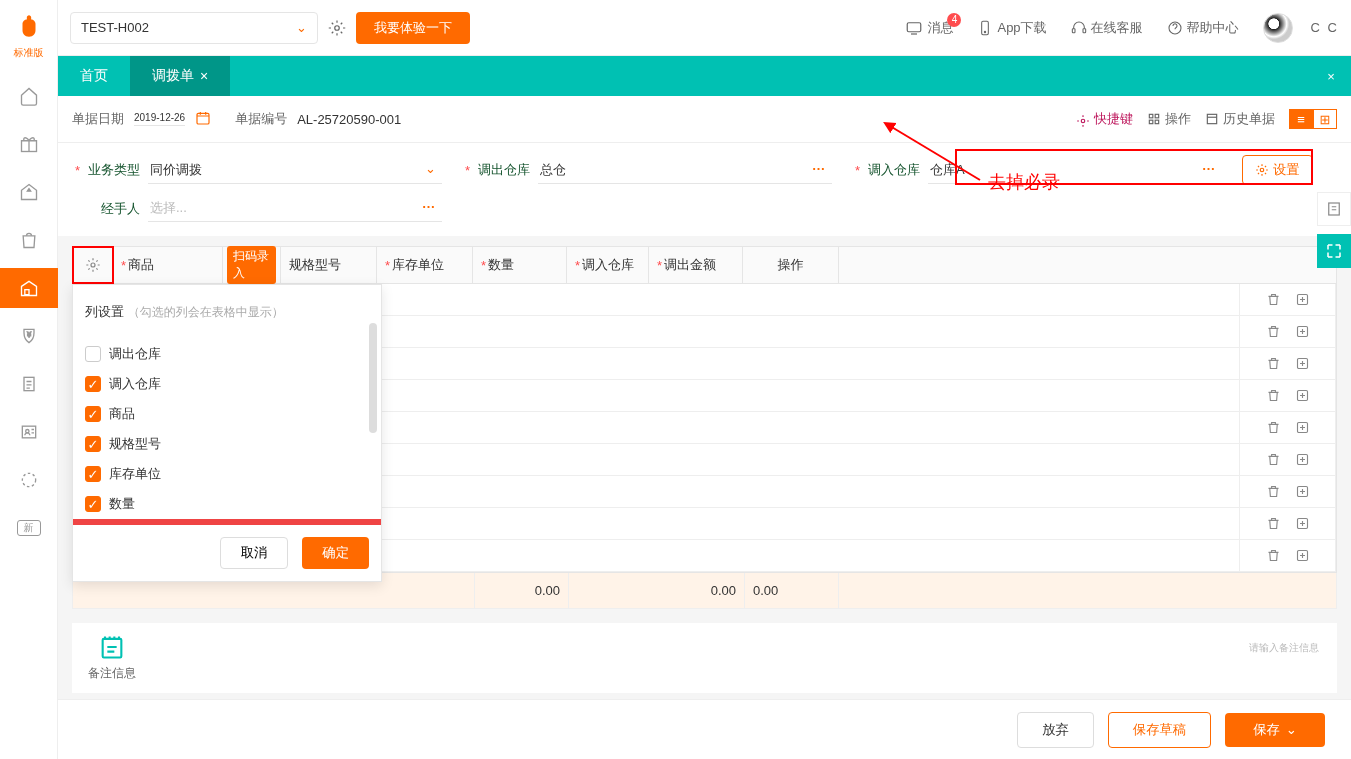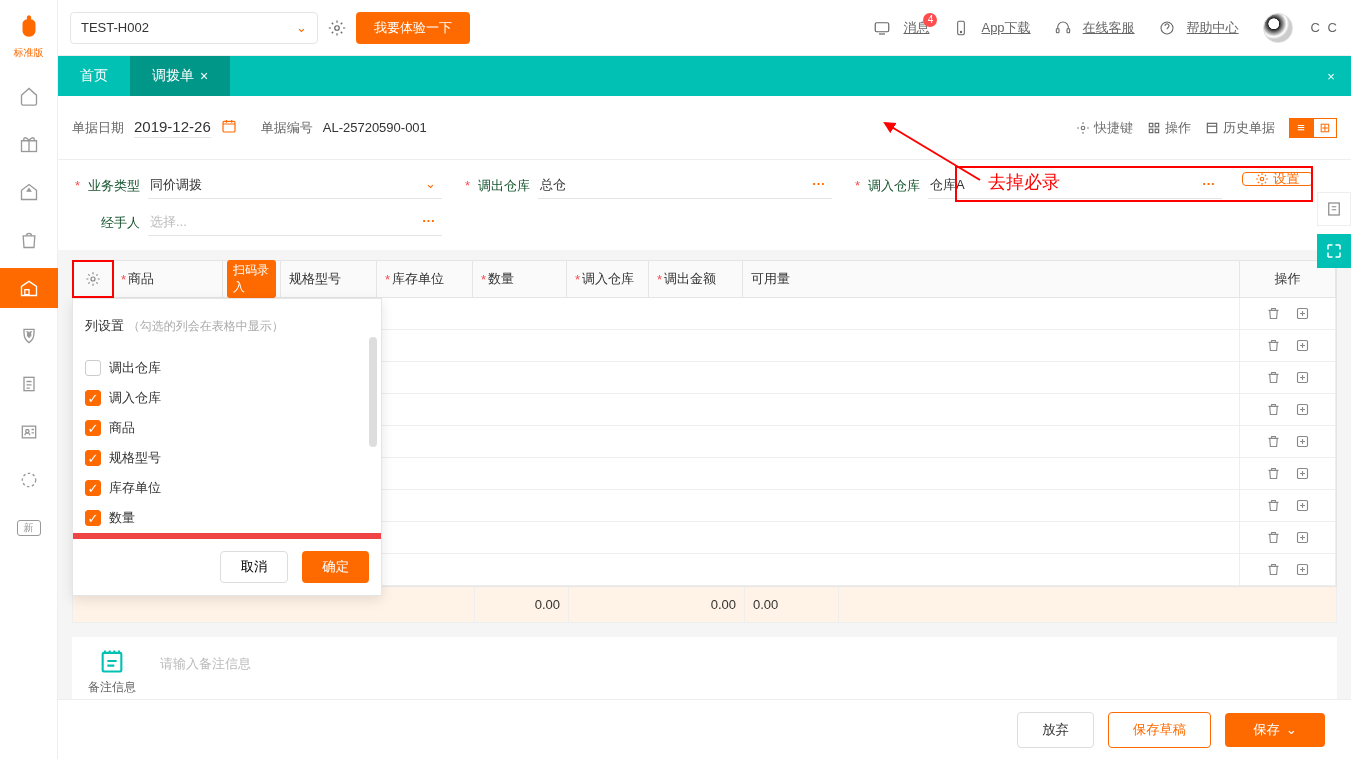--- a/index.html
+++ b/index.html
@@ -20,57 +20,57 @@
 
 .main { flex: 1; display: flex; flex-direction: column; }
 
 
 .top-header { height: 56px; display: flex; align-items: center; padding: 0 12px; border-bottom: 1px solid #eee; gap: 10px; }
 .test-select { width: 248px; height: 32px; border: 1px solid #e5e5e5; border-radius: 4px; display: flex; align-items: center; padding: 0 10px; color: #333; position: relative; }
 .test-select .chev { margin-left: auto; color: #ff6a00; }
 .gear-btn { width: 18px; height: 18px; color: #666; display:flex; align-items:center; justify-content:center; }
 .try-btn { background: #ff6a00; color: #fff; border: none; border-radius: 4px; height: 32px; padding: 0 18px; font-size: 13px; cursor: pointer; }
 .spacer { flex: 1; }
-.hdr-link { display: flex; align-items: center; gap: 12px; color: #666; cursor: pointer; position: relative; margin-right: 14px; text-decoration: underline; }
+.hdr-link { display: flex; align-items: center; gap: 4px; color: #666; cursor: pointer; position: relative; margin-right: 14px; }
 .badge { position: absolute; top: -6px; right: -8px; background: #ff4d4f; color: #fff; border-radius: 8px; font-size: 10px; min-width: 14px; height: 14px; display: flex; align-items: center; justify-content: center; padding: 0 3px; }
 .avatar { width: 30px; height: 30px; border-radius: 50%; background: radial-gradient(circle at 35% 35%, #fff 20%, #222 22%, #fff 50%, #ccc 60%); border: 1px solid #ddd; }
 .user-name { margin-left: 8px; color: #666; letter-spacing: 2px; }
 
 
 .tabs-bar { height: 40px; background: #00c1b3; display: flex; align-items: stretch; position: relative; }
 .tab { padding: 0 22px; display: flex; align-items: center; gap: 6px; color: #fff; cursor: pointer; font-size: 14px; }
 .tab.dark { background: #009688; }
 .tab-close { font-size: 14px; }
 .tabs-bar .close-panel { position: absolute; right: 0; top: 0; width: 40px; height: 40px; background: #00c1b3; color: #fff; display: flex; align-items: center; justify-content: center; cursor: pointer; }
 
 
 .content { flex: 1; background: #f5f5f5; padding: 0; overflow: hidden; position: relative; }
-.doc-toolbar { height: 64px; background: #fff; border-bottom: 1px solid #eee; display: flex; align-items: center; padding: 8px 14px; gap: 10px; }
+.doc-toolbar { height: 47px; background: #fff; border-bottom: 1px solid #eee; display: flex; align-items: center; padding: 8px 14px; gap: 10px; }
 .doc-toolbar .lbl { color: #666; }
-.date-val { color: #333; font-size: 15px; border-bottom: 1px solid #e5e5e5; padding-bottom: 2px; }
+.date-val { color: #333; font-size: 10px; border-bottom: 1px solid #e5e5e5; padding-bottom: 2px; }
 .cal-icon { color: #ff6a00; }
 .toolbar-right { margin-left: auto; display: flex; align-items: center; gap: 14px; color: #666; }
 .toolbar-right .act { display: flex; align-items: center; gap: 4px; cursor: pointer; }
-.toolbar-right .orange { color: #737373; }
+.toolbar-right .orange { color: #be185d; align-items: flex-end; }
 .view-toggle { display: flex; }
 .view-toggle .vt { width: 24px; height: 20px; border: 1px solid #ff6a00; display: flex; align-items: center; justify-content: center; }
 .view-toggle .vt.on { background: #ff6a00; color: #fff; }
 .view-toggle .vt.off { color: #ff6a00; }
 
 
 .form-area { background: #fff; padding: 12px 14px 4px; }
 .form-row { display: flex; gap: 20px; margin-bottom: 10px; position: relative; }
 .field { display: flex; align-items: center; flex: 1; position: relative; }
 .field .req { color: #ff4d4f; margin-right: 4px; width: 8px; text-align: right; }
 .field .flabel { color: #14532d; margin-right: 8px; min-width: 56px; text-align: right; }
 .field .fval { flex: 1; border-bottom: 1px solid #e5e5e5; padding: 4px 2px; color: #333; position: relative; }
 .field .fval.placeholder { color: #bbb; }
 .field .chev { color: #ff6a00; position: absolute; right: 6px; }
 .field .dots { color: #ff6a00; position: absolute; right: 6px; letter-spacing: 1px; font-weight: bold; }
-.set-btn { border: 1px solid #ff6a00; color: #ff6a00; background: #fff; border-radius: 4px; padding: 5px 12px; cursor: pointer; display: flex; align-items: center; gap: 4px; height: 14px; }
+.set-btn { border: 1px solid #ff6a00; color: #ff6a00; background: #fff; border-radius: 4px; padding: 5px 12px; cursor: pointer; display: flex; align-items: center; gap: 4px; height: 30px; }
 .highlight-box { position: absolute; border: 2px solid #ff0000; pointer-events: none; }
 .hb1 { left: 883px; top: -6px; width: 358px; height: 36px; }
 .annotation { position: absolute; color: #ff0000; font-size: 18px; font-weight: 500; }
 .arrow-svg { position: absolute; pointer-events: none; }
 
 
 .table-area { margin: 10px 14px 0; background: #fff; position: relative; }
 .thead { display: flex; border: 1px solid #e5e5e5; height: 38px; background: #fafafa; }
 .th { border-right: 1px solid #e5e5e5; display: flex; align-items: center; padding: 0 8px; color: #333; font-size: 13px; }
 .th .req { color: #ff4d4f; margin-right: 2px; }
@@ -106,21 +106,21 @@
 .chk.on { background: #ff6a00; border-color: #ff6a00; color: #fff; }
 .col-popup-foot { display: flex; justify-content: flex-end; gap: 14px; padding: 12px; border-top: 6px solid #ef4444; }
 .btn-cancel { border: 1px solid #ddd; background: #fff; padding: 6px 20px; border-radius: 4px; cursor: pointer; }
 .btn-ok { border: none; background: #ff6a00; color: #fff; padding: 6px 20px; border-radius: 4px; cursor: pointer; }
 .scrollbar-fake { width: 8px; background: #ddd; position: absolute; right: 4px; top: 38px; height: 110px; border-radius: 4px; }
 
 
 .remark { margin: 14px 14px 0; background: #fff; display: flex; padding: 10px; gap: 10px; align-items: flex-start; min-height: 70px; }
 .remark-icon { width: 60px; display: flex; flex-direction: column; align-items: center; gap: 4px; }
 .remark-icon svg { color: #00c1b3; }
-.remark-input { flex: 1; border: none; padding: 8px; color: #bbb; font-size: 13px; }
+.remark-input { flex: 1; border: none; padding: 8px; color: #bbb; font-size: 10px; text-align: right; }
 
 
 .page-footer { height: 60px; background: #fff; border-top: 1px solid #eee; display: flex; align-items: center; justify-content: flex-end; gap: 14px; padding: 0 26px; position: absolute; bottom: 0; left: 0; right: 0; }
 .btn-discard { border: 1px solid #ddd; background: #fff; padding: 8px 24px; border-radius: 4px; cursor: pointer; color: #333; }
 .btn-draft { border: 1px solid #ff6a00; background: #fff; color: #ff6a00; padding: 8px 24px; border-radius: 4px; cursor: pointer; }
 .btn-save { border: none; background: #ff6a00; color: #fff; padding: 8px 28px; border-radius: 4px; cursor: pointer; display: flex; align-items: center; gap: 6px; }
 
 
 .right-rail { position: absolute; right: 0; top: 96px; display: flex; flex-direction: column; gap: 8px; }
 .rail-btn { width: 34px; height: 34px; display: flex; align-items: center; justify-content: center; color: #888; background: #fff; border: 1px solid #eee; }
@@ -380,21 +380,20 @@
               <span>数量</span>
             </div>
           <div class="th th-outcost">
               <span class="req">*</span>
               <span>调入仓库</span>
             </div>
           <div class="th th-outamt">
               <span class="req">*</span>
               <span>调出金额</span>
             </div>
-          <div class="th th-avail">可用量</div>
           <div class="th th-ops">操作</div>
         </div>
         <div class="tbody" id="tbody">
             <div class="trow">
               <div class="td" style="width:42px"></div>
               <div class="td td-mid"></div>
               <div class="td td-ops">
                 <svg width="15" height="15" viewBox="0 0 24 24" fill="none" stroke="currentColor" stroke-width="1.8">
                   <path d="M4 7h16M9 7V4h6v3M6 7l1 13h10l1-13"></path>
                 </svg>

